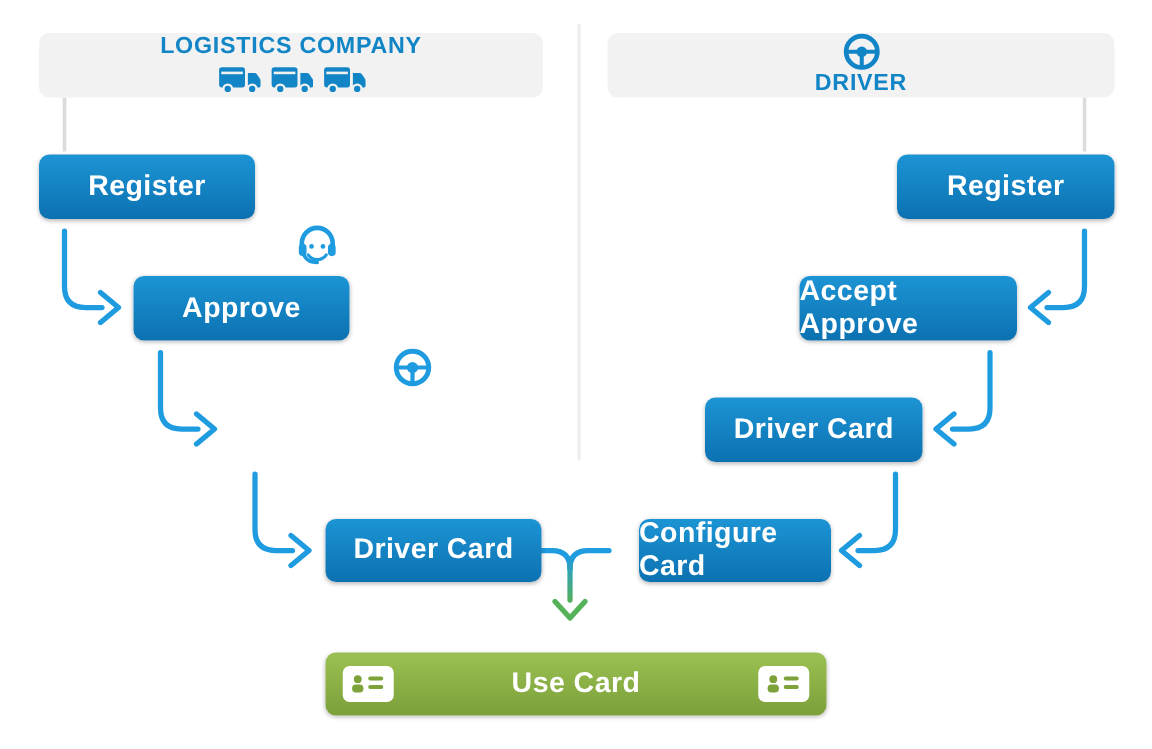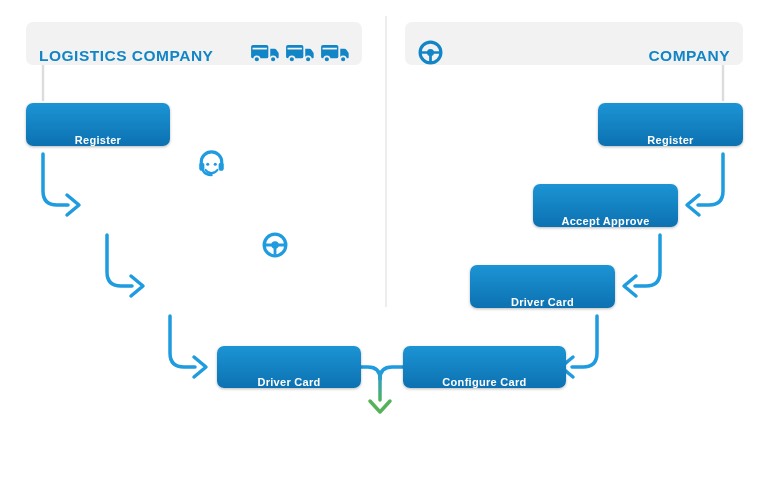--- a/index.html
+++ b/index.html
@@ -3,30 +3,30 @@
 <meta charset="utf-8">
 <style>
   html,body{margin:0;padding:0;background:#ffffff;}
   .canvas{
     position:relative;width:768px;height:499px;background:#ffffff;overflow:hidden;
     font-family:"Liberation Sans",sans-serif;
   }
   .connectors{position:absolute;left:0;top:0;pointer-events:none;}
   .header{
     position:absolute;top:22px;height:43px;background:#f2f2f3;border-radius:7px;
-    display:flex;align-items:flex-end;color:#1285c6;font-weight:bold;
-    font-size:15.5px;letter-spacing:.5px;box-sizing:border-box;
+    display:flex;align-items:center;color:#1285c6;font-weight:bold;
+    font-size:15.5px;letter-spacing:.5px;box-sizing:border-box;flex-direction:column;
   }
   .header.left{left:26px;width:336px;padding:0 13px;}
   .header.right{left:405px;width:338px;padding:0 13px;}
   .spacer{flex:1;}
   .truck-row{display:flex;gap:6px;align-items:center;}
   .btn{
-    position:absolute;display:flex;align-items:flex-end;justify-content:center;
-    color:#ffffff;font-weight:bold;font-size:11px;border-radius:7px;
+    position:absolute;display:flex;align-items:center;justify-content:center;
+    color:#ffffff;font-weight:bold;font-size:19px;border-radius:7px;
     background:linear-gradient(180deg,#1c94d4 0%,#0c71b1 100%);
     box-shadow:0 1px 3px rgba(0,0,0,.28);letter-spacing:.3px;
   }
   .btn.green{background:linear-gradient(180deg,#9bc052 0%,#7ba039 100%);}
   .badge{position:absolute;}
   .card-ic{position:absolute;top:50%;transform:translateY(-50%);line-height:0;}
   .card-ic.left{left:11px;}
   .card-ic.right{right:11px;}
 </style>
 </head>
@@ -110,40 +110,43 @@
     </span>
   </div>
 
   <div class="header right">
     <svg width="25" height="25" viewBox="0 0 24 24">
       <circle cx="12" cy="12" r="10" fill="none" stroke="#1285c6" stroke-width="3"></circle>
       <path d="M2.5 12 H21.5 M12 12 V21" stroke="#1285c6" stroke-width="2.6" fill="none"></path>
       <circle cx="12" cy="12" r="3.4" fill="#1285c6"></circle>
     </svg>
     <span class="spacer"></span>
-    <span>COMPANY</span>
+    <span>DRIVER</span>
   </div>
 
   <div class="btn" style="left:26px;top:103px;width:144px;height:43px">
     <span>Register</span>
+  </div>
+  <div class="btn" style="left:89px;top:184px;width:144px;height:43px">
+    <span>Approve</span>
   </div>
   <div class="btn" style="left:217px;top:346px;width:144px;height:42px">
     <span>Driver Card</span>
   </div>
 
   <div class="btn" style="left:598px;top:103px;width:145px;height:43px">
     <span>Register</span>
   </div>
   <div class="btn" style="left:533px;top:184px;width:145px;height:43px">
     <span>Accept Approve</span>
   </div>
   <div class="btn" style="left:470px;top:265px;width:145px;height:43px">
     <span>Driver Card</span>
   </div>
-  <div class="btn" style="left:403px;top:346px;width:163px;height:42px">
+  <div class="btn" style="left:426px;top:346px;width:128px;height:42px">
     <span>Configure Card</span>
   </div>
 
   <span class="badge" style="left:197px;top:148px;line-height:0">
     <svg width="29" height="29" viewBox="0 0 26 26">
       <path d="M3.8 15 V12.7 a9.2 9.2 0 0 1 18.4 0 V15" fill="none" stroke="#1f9be0" stroke-width="2.8" stroke-linecap="round"></path>
       <rect x="2" y="13" width="4.6" height="7.4" rx="2.3" fill="#1f9be0"></rect>
       <rect x="19.4" y="13" width="4.6" height="7.4" rx="2.3" fill="#1f9be0"></rect>
       <circle cx="9.6" cy="14.6" r="1.4" fill="#1f9be0"></circle>
       <circle cx="16.4" cy="14.6" r="1.4" fill="#1f9be0"></circle>
@@ -152,14 +155,35 @@
     </svg>
   </span>
   <span class="badge" style="left:262px;top:232px;line-height:0">
     <svg width="26" height="26" viewBox="0 0 24 24">
       <circle cx="12" cy="12" r="10" fill="none" stroke="#1f9be0" stroke-width="3"></circle>
       <path d="M2.5 12 H21.5 M12 12 V21" stroke="#1f9be0" stroke-width="2.6" fill="none"></path>
       <circle cx="12" cy="12" r="3.4" fill="#1f9be0"></circle>
     </svg>
   </span>
 
+  <div class="btn green" style="left:217px;top:435px;width:334px;height:42px">
+    <span class="card-ic left">
+      <svg width="35" height="24" viewBox="0 0 34 24">
+        <rect x="0" y="0" width="34" height="24" rx="4.5" fill="#ffffff"></rect>
+        <circle cx="10" cy="8.8" r="2.6" fill="#7da23a"></circle>
+        <rect x="6.2" y="12.4" width="7.6" height="5.2" rx="2.6" fill="#7da23a"></rect>
+        <rect x="17" y="7" width="10" height="2.7" rx="1.35" fill="#7da23a"></rect>
+        <rect x="17" y="12.6" width="10" height="2.7" rx="1.35" fill="#7da23a"></rect>
+      </svg>
+    </span>
+    <span>Use Card</span>
+    <span class="card-ic right">
+      <svg width="35" height="24" viewBox="0 0 34 24">
+        <rect x="0" y="0" width="34" height="24" rx="4.5" fill="#ffffff"></rect>
+        <circle cx="10" cy="8.8" r="2.6" fill="#7da23a"></circle>
+        <rect x="6.2" y="12.4" width="7.6" height="5.2" rx="2.6" fill="#7da23a"></rect>
+        <rect x="17" y="7" width="10" height="2.7" rx="1.35" fill="#7da23a"></rect>
+        <rect x="17" y="12.6" width="10" height="2.7" rx="1.35" fill="#7da23a"></rect>
+      </svg>
+    </span>
+  </div>
 
 </div>
 
 </body></html>

